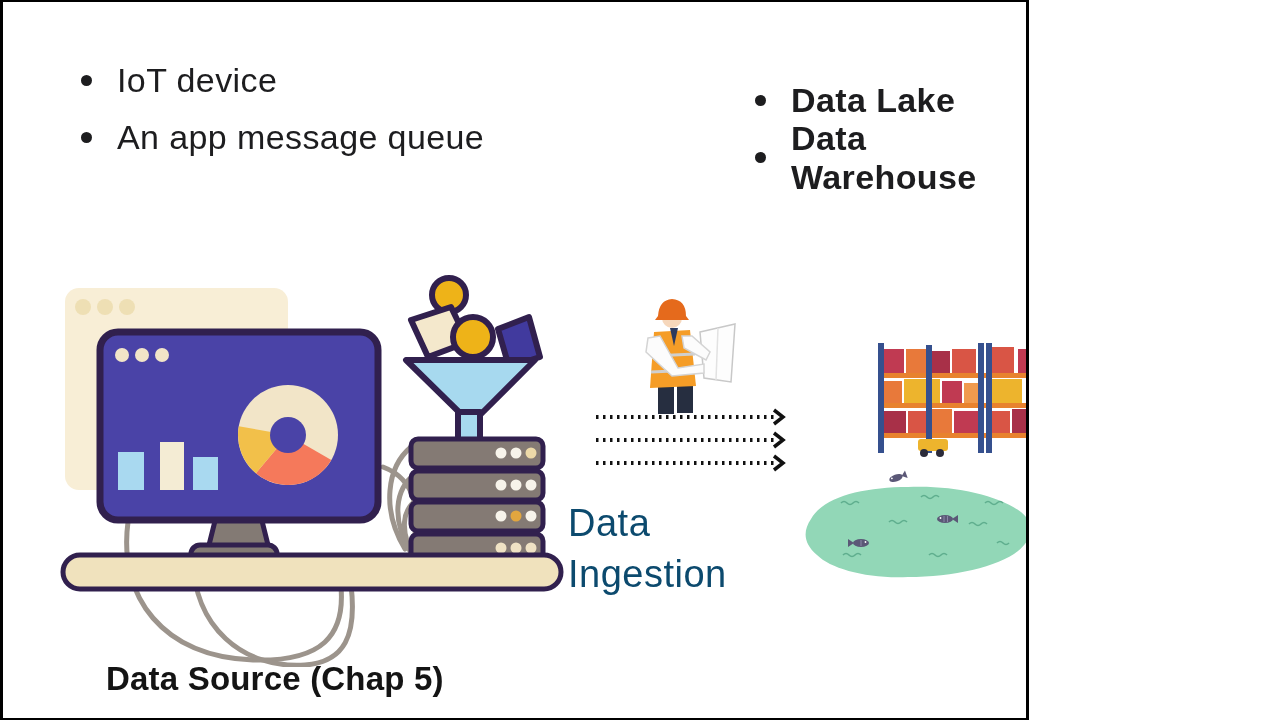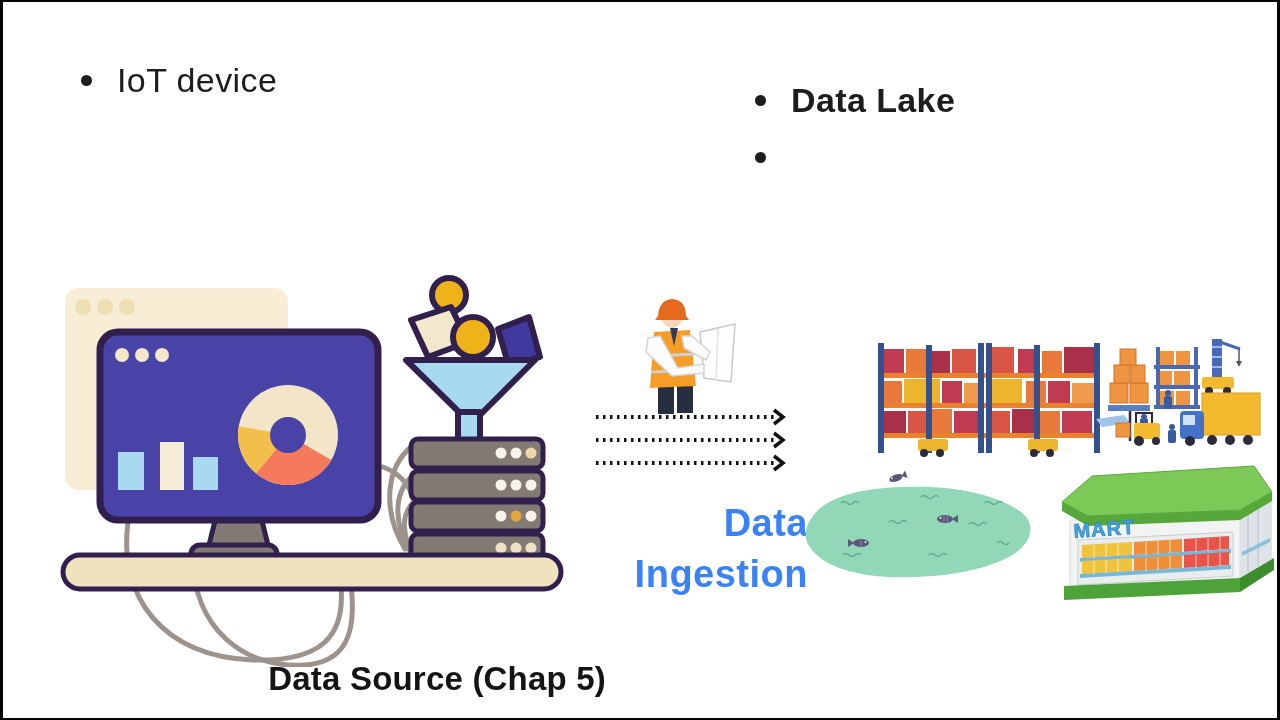--- a/index.html
+++ b/index.html
@@ -1,51 +1,56 @@
 <!DOCTYPE html>
 <html><head>
 <meta charset="utf-8">
 <style>
   html,body{margin:0;padding:0;background:#ffffff;}
   .frame{
-    position:relative;width:1280px;height:720px;box-sizing:border-box;
+    position:relative;width:1029px;height:720px;box-sizing:border-box;
     background:#ffffff;border:2px solid #000;border-left-width:3px;border-right-width:3px;
     overflow:hidden;font-family:"Liberation Sans", sans-serif;color:#1d1d1f;
   }
   .bullet-list{position:absolute;margin:0;padding:0;list-style:none;font-size:34px;font-weight:300;letter-spacing:.4px;color:#1d1d1f;}
   .bullet-list li{display:flex;align-items:center;height:57px;}
   .bullet-list .dot{width:11px;height:11px;border-radius:50%;background:#1d1d1f;margin-right:25px;flex:none;}
   .list-source{left:78px;top:50px;}
   .list-storage{left:752px;top:70px;font-weight:bold;}
-  .caption{position:absolute;width:500px;text-align:right;font-size:33px;font-weight:bold;color:#141414;letter-spacing:.2px;}
+  .caption{position:absolute;width:500px;text-align:left;font-size:33px;font-weight:bold;color:#141414;letter-spacing:.2px;}
   .caption-source{left:103px;top:658px;}
   .caption-storage{left:758px;top:668px;}
-  .ingestion-label{position:absolute;left:565px;top:496px;width:240px;text-align:right;
-    font-size:38px;font-weight:bold;line-height:51px;color:#3b82f6;letter-spacing:.5px;}
+  .ingestion-label{position:absolute;left:565px;top:496px;width:240px;text-align:left;
+    font-size:38px;font-weight:normal;line-height:51px;color:#0c4a6e;letter-spacing:.5px;}
   .abs{position:absolute;}
 </style>
 </head>
 <body>
 
 <div class="frame">
 
   <ul class="bullet-list list-source">
     <li>
         <span class="dot"></span>
         <span>IoT device</span>
+      </li>
+    <li>
+        <span class="dot"></span>
+        <span>An app message queue</span>
       </li>
   </ul>
 
   <ul class="bullet-list list-storage">
     <li>
         <span class="dot"></span>
         <span>Data Lake</span>
       </li>
     <li>
         <span class="dot"></span>
+        <span>Data Warehouse</span>
       </li>
   </ul>
 
   <svg class="abs" style="left:40px;top:265px;" width="540" height="400" viewBox="0 0 540 400">
 
     <g>
       <rect x="22" y="21" width="223" height="202" rx="14" fill="#f8eed6"></rect>
       <circle cx="40" cy="40" r="8" fill="#eedfb4"></circle>
       <circle cx="62" cy="40" r="8" fill="#eedfb4"></circle>
       <circle cx="84" cy="40" r="8" fill="#eedfb4"></circle>

